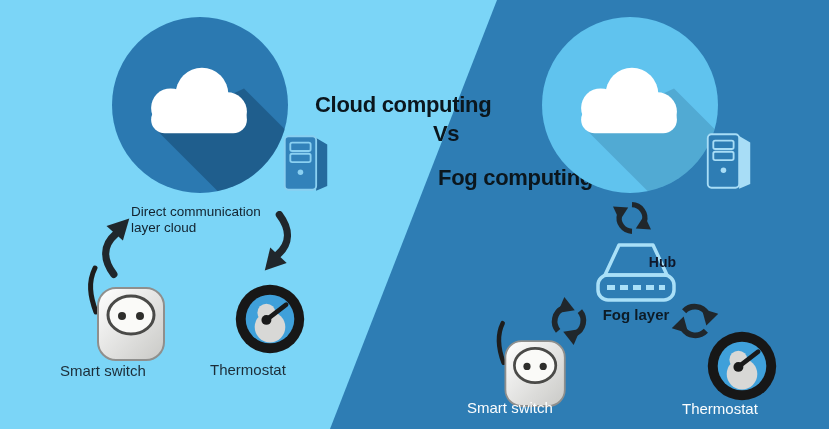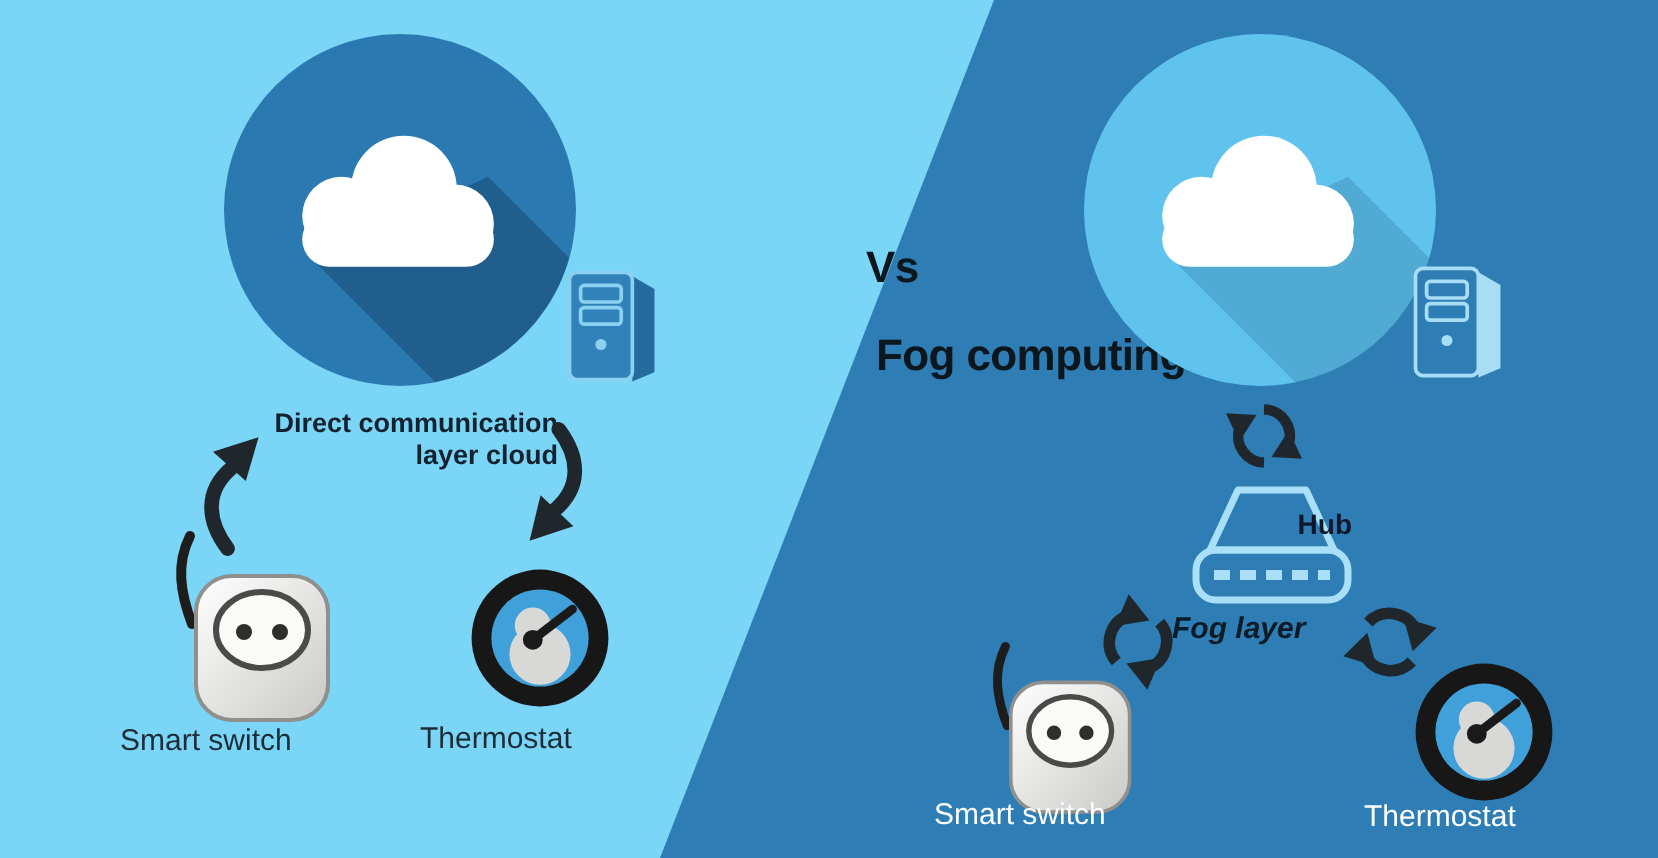--- a/index.html
+++ b/index.html
@@ -13,35 +13,35 @@
     clip-path:polygon(497px 0, 829px 0, 829px 429px, 330px 429px);
   }
   .abs{position:absolute;}
   .title{
     font-weight:700;color:#0b161d;white-space:nowrap;letter-spacing:-0.3px;
   }
   .title-cloud{left:315px;top:92px;font-size:22px;}
   .title-vs{left:433px;top:121px;font-size:22px;}
   .title-fog{left:438px;top:165px;font-size:22px;}
   .direct-comm{
-    left:131px;top:204px;width:148px;text-align:right;
-    font-size:13.5px;font-weight:700;color:#12222e;line-height:1.18;
+    left:131px;top:204px;width:148px;text-align:left;
+    font-size:13.5px;font-weight:400;color:#12222e;line-height:1.18;
   }
   .lbl{
     font-size:15px;text-align:left;white-space:nowrap;width:120px;
   }
   .lbl-dark{color:#1c2d38;}
   .lbl-light{color:#fbfdfe;}
   .hub-label{
     left:596px;top:254px;width:80px;text-align:right;
     font-size:14px;font-weight:700;color:#0f172a;
   }
   .foglayer-label{
-    left:586px;top:306px;width:100px;
-    font-size:15px;font-weight:700;color:#0d1b26;font-style:italic;
+    left:586px;top:306px;width:100px;text-align:center;
+    font-size:15px;font-weight:700;color:#0d1b26;
   }
   .rot45{transform:rotate(48deg);}
   .rotm45{transform:rotate(-48deg);}
   svg{display:block;}
 </style>
 </head>
 <body>
 
 <div class="stage">
 
@@ -70,20 +70,21 @@
   <div class="abs" style="left:282px;top:132px;">
     <svg width="48" height="62" viewBox="0 0 52 66">
       <path d="M37,6 L49,13 L49,58 L37,63 Z" fill="#256b9e"></path>
       <rect x="3" y="4" width="34" height="58" rx="4" fill="#3282ba" stroke="#8ad0f1" stroke-width="2"></rect>
       <rect x="9" y="11" width="22" height="9" rx="2" fill="none" stroke="#8ad0f1" stroke-width="2"></rect>
       <rect x="9" y="23" width="22" height="9" rx="2" fill="none" stroke="#8ad0f1" stroke-width="2"></rect>
       <circle cx="20" cy="43" r="3" fill="#8ad0f1"></circle>
     </svg>
   </div>
 
+  <div class="abs title title-cloud">Cloud computing</div>
   <div class="abs title title-vs">Vs</div>
   <div class="abs title title-fog">Fog computing</div>
 
   <div class="abs direct-comm">
     <div>Direct communication</div>
     <div>layer cloud</div>
   </div>
 
   <div class="abs" style="left:101px;top:213px;">
     <svg width="42" height="66" viewBox="0 0 46 70">

